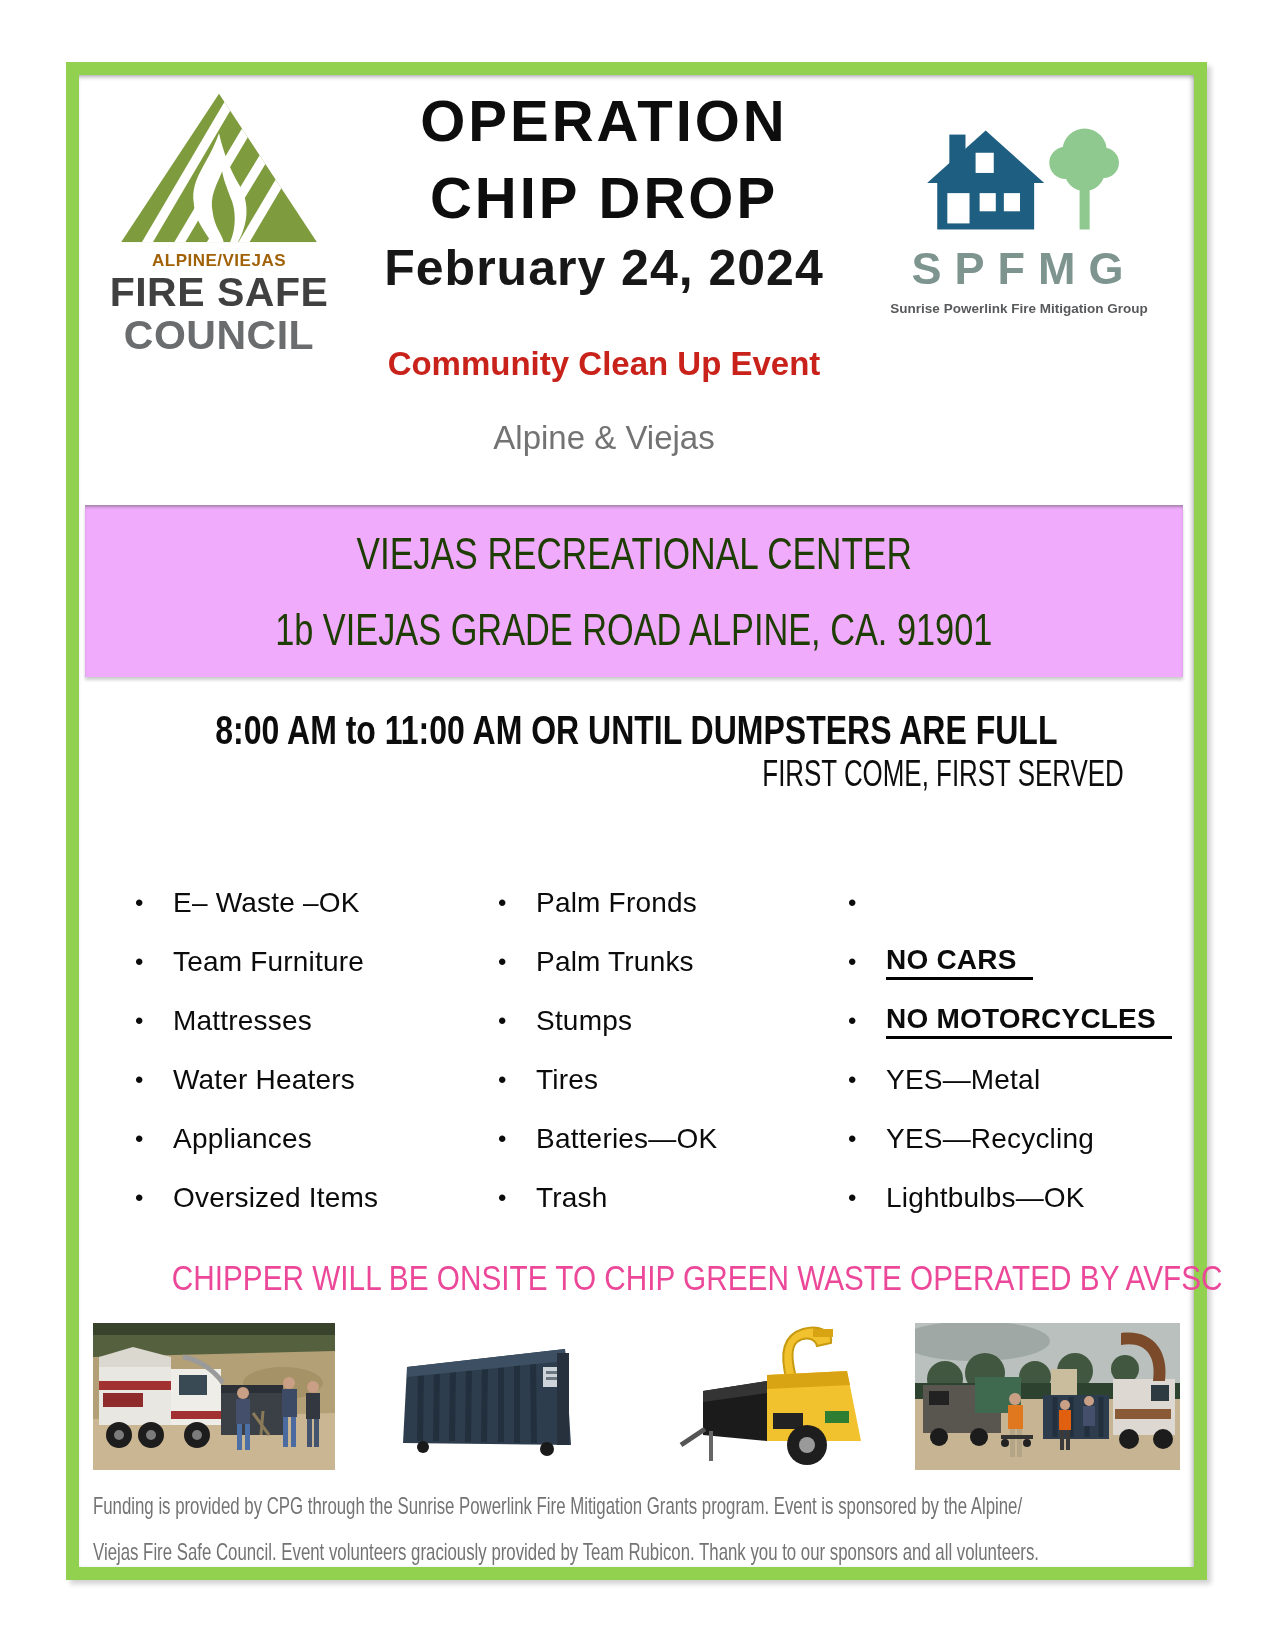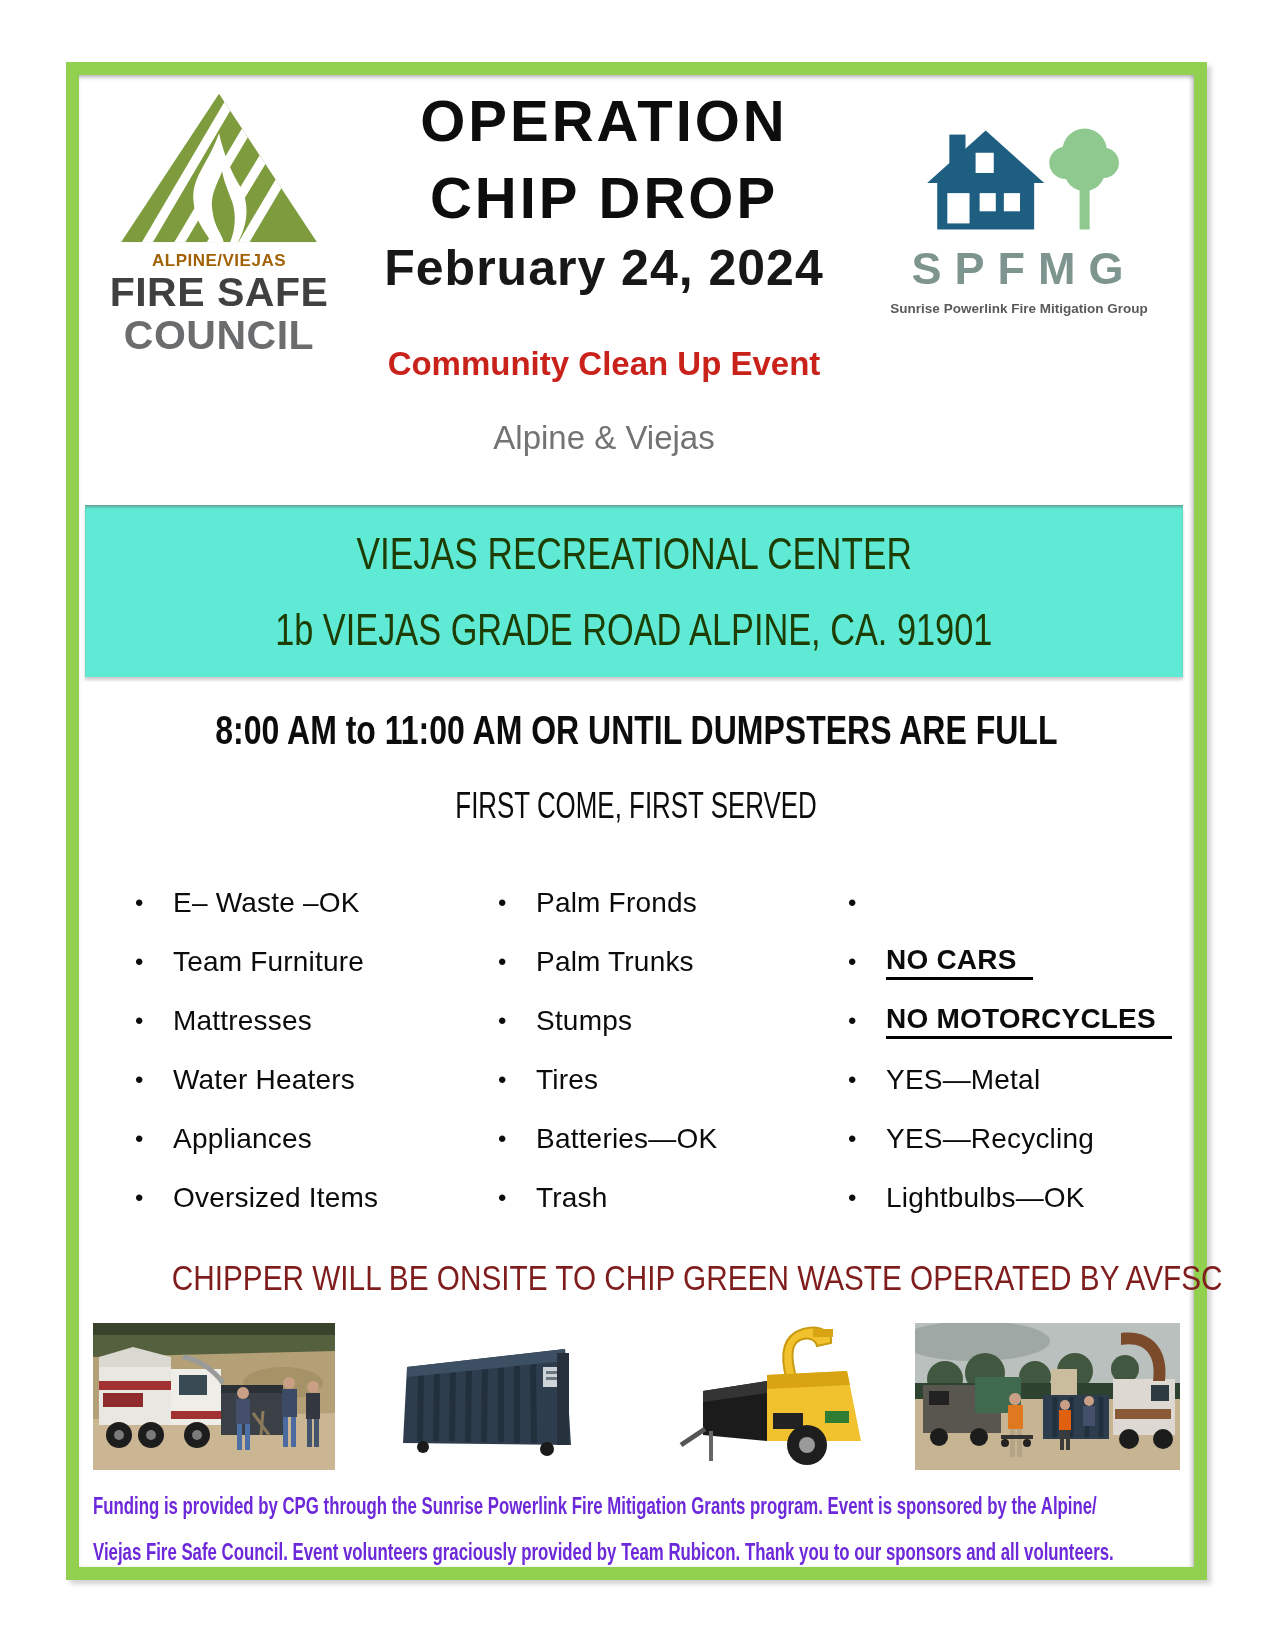--- a/index.html
+++ b/index.html
@@ -32,31 +32,31 @@
 
   .spfmg-block { left:775px; top:40px; width:330px; text-align:center; }
   .spfmg-block svg { width:212px; height:128px; display:block; margin:0 auto; }
   .spfmg-acronym { font-size:45px; font-weight:bold; color:#7E948E; letter-spacing:13px; margin-left:10px; }
   .spfmg-tagline { font-size:13.5px; font-weight:bold; color:#58595B; margin-top:6px; }
   .spfmg-notice  { margin-top:16px; font-size:19.5px; color:#161616; line-height:1.95; }
 
   
   .banner {
     left:6px; top:430px; width:1098px; height:172px;
-    background:#5eead4; color:#1D3D02; text-align:center;
+    background:#f0abfc; color:#1D3D02; text-align:center;
     box-shadow: 0 3px 3px rgba(0,0,0,0.2),
                 inset 0 3px 3px -1px rgba(100,100,100,0.55);
   }
   .banner-line1 { margin-top:24px; font-size:44px; }
   .banner-line2 { margin-top:26px; font-size:44px; }
 
   
   .schedule { left:0; top:633px; width:1115px; text-align:center; color:#0c0c0c; }
   .schedule-line1 { font-size:40px;font-weight:bold; }
-  .schedule-line2 { margin-top:32px; font-size:36px; }
+  .schedule-line2 { font-size:36px;text-align:right; }
 
   
   .sqz70,.sqz72,.sqz78,.sqz80,.sqz85 { display:inline-block; white-space:nowrap; transform-origin:50% 50%; }
   .sqz70 { transform:scaleX(.70); transform-origin:0 50%; }
   .sqz72 { transform:scaleX(.72); }
   .sqz78 { transform:scaleX(.78); }
   .sqz80 { transform:scaleX(.80); }
   .sqz85 { transform:scaleX(.85); }
 
   
@@ -64,33 +64,33 @@
   .items ul { list-style:none; margin:0; padding:0; position:absolute; top:0; }
   .items li { height:59px; display:flex; align-items:center; }
   .col1 { left:56px; }
   .col2 { left:419px; }
   .col3 { left:769px; }
   .dot { font-size:24px; width:16px; margin-right:22px; color:#0b0b0b; }
   .item-text { font-size:28px; color:#0b0b0b; letter-spacing:0.2px; }
   .no-item { font-weight:bold; border-bottom:3px solid #000; padding-bottom:1px; padding-right:16px; }
 
   
-  .chipper-note { left:0; top:1183px; width:1115px; text-align:center; color:#7f1d1d; font-size:35px; }
+  .chipper-note { left:0; top:1183px; width:1115px; text-align:center; color:#ec4899; font-size:35px; }
 
   
   .photos { left:0; top:1248px; width:1115px; height:147px; }
   .photo { position:absolute; top:0; height:147px; }
   .photo svg { display:block; width:100%; height:100%; }
   .photo1 { left:14px;  width:242px; }
   .photo2 { left:292px; width:239px; }
   .photo3 { left:596px; width:238px; }
   .photo4 { left:836px; width:265px; }
 
   
-  .footer { left:14px; top:1408px; width:1090px; font-size:24px; color:#6d28d9;font-weight:bold; }
+  .footer { left:14px; top:1408px; width:1090px; font-size:24px; color:#737373; }
   .footer .fline { display:block; line-height:1.9; }
 </style>
 </head>
 <body>
 
 <div class="frame">
 
   <div class="logo-block">
     <svg viewBox="0 0 130 100" aria-hidden="true">
       <defs>

